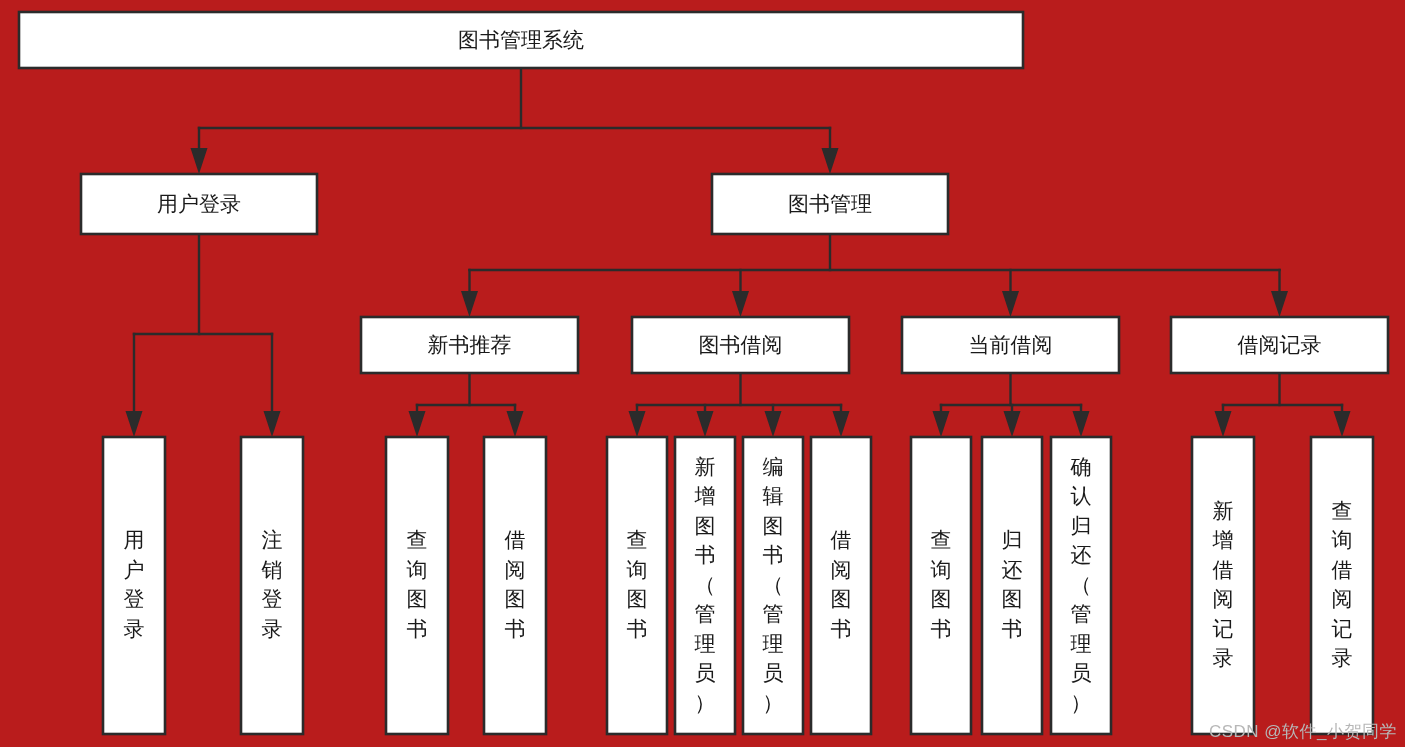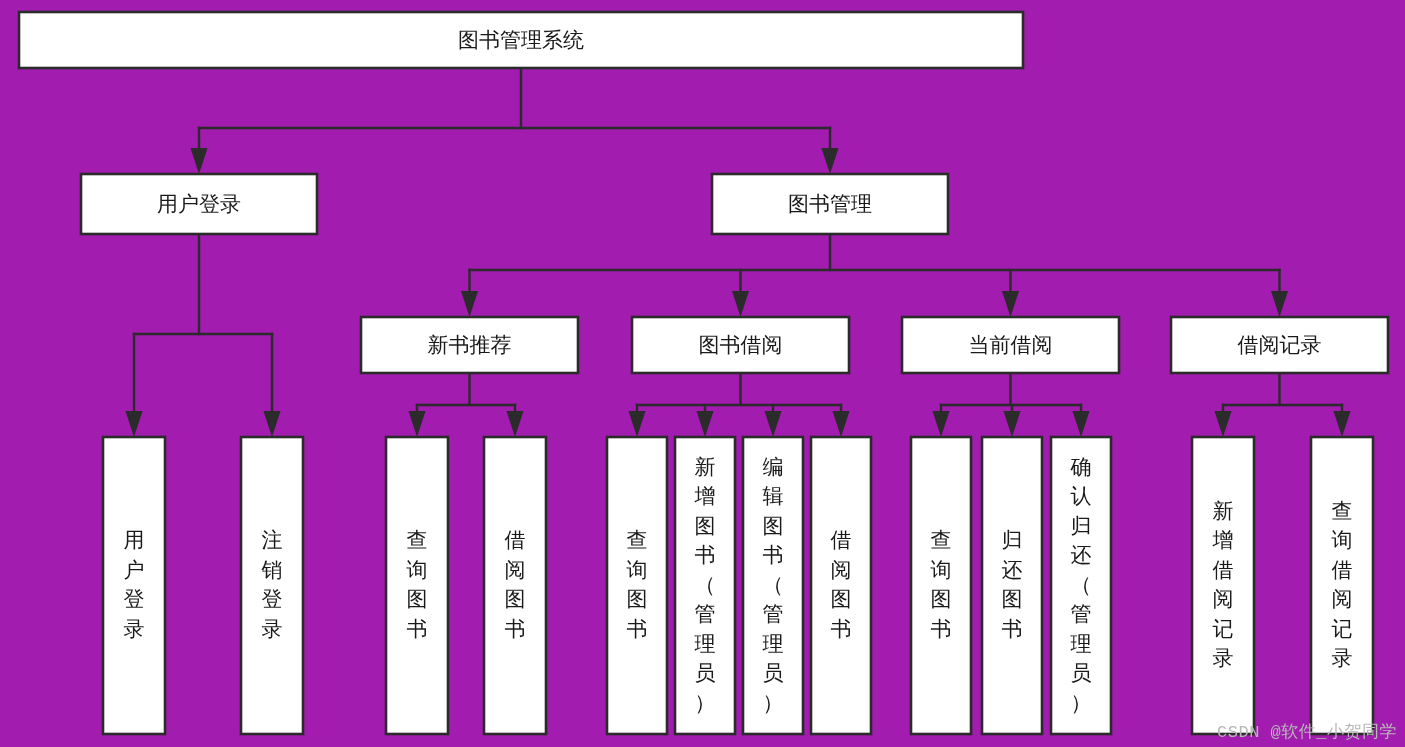--- a/index.html
+++ b/index.html
@@ -11,21 +11,21 @@
   body {
     width: 1405px;
     height: 747px;
     font-family: "DejaVu Sans", "Liberation Sans", sans-serif;
     overflow: hidden;
   }
   #diagram-root {
     position: relative;
     width: 1405px;
     height: 747px;
-    background: #a21caf;
+    background: #b91c1c;
   }
   svg#chart-svg {
     position: absolute;
     left: 0;
     top: 0;
     width: 1405px;
     height: 747px;
     display: block;
   }
   .node-rect {
@@ -52,21 +52,21 @@
     stroke-linecap: square;
   }
   .arrow-head {
     fill: #2b2b2b;
     stroke: none;
   }
   .watermark-text {
     position: absolute;
     right: 8px;
     bottom: 4px;
-    font-family: Liberation Mono, monospace;
+    font-family: Liberation Sans, sans-serif;
     font-size: 17px;
     color: #b7b7b7;
     white-space: nowrap;
     letter-spacing: 0.5px;
   }
 </style>
 </head>
 <body>
 
 <div id="diagram-root">

